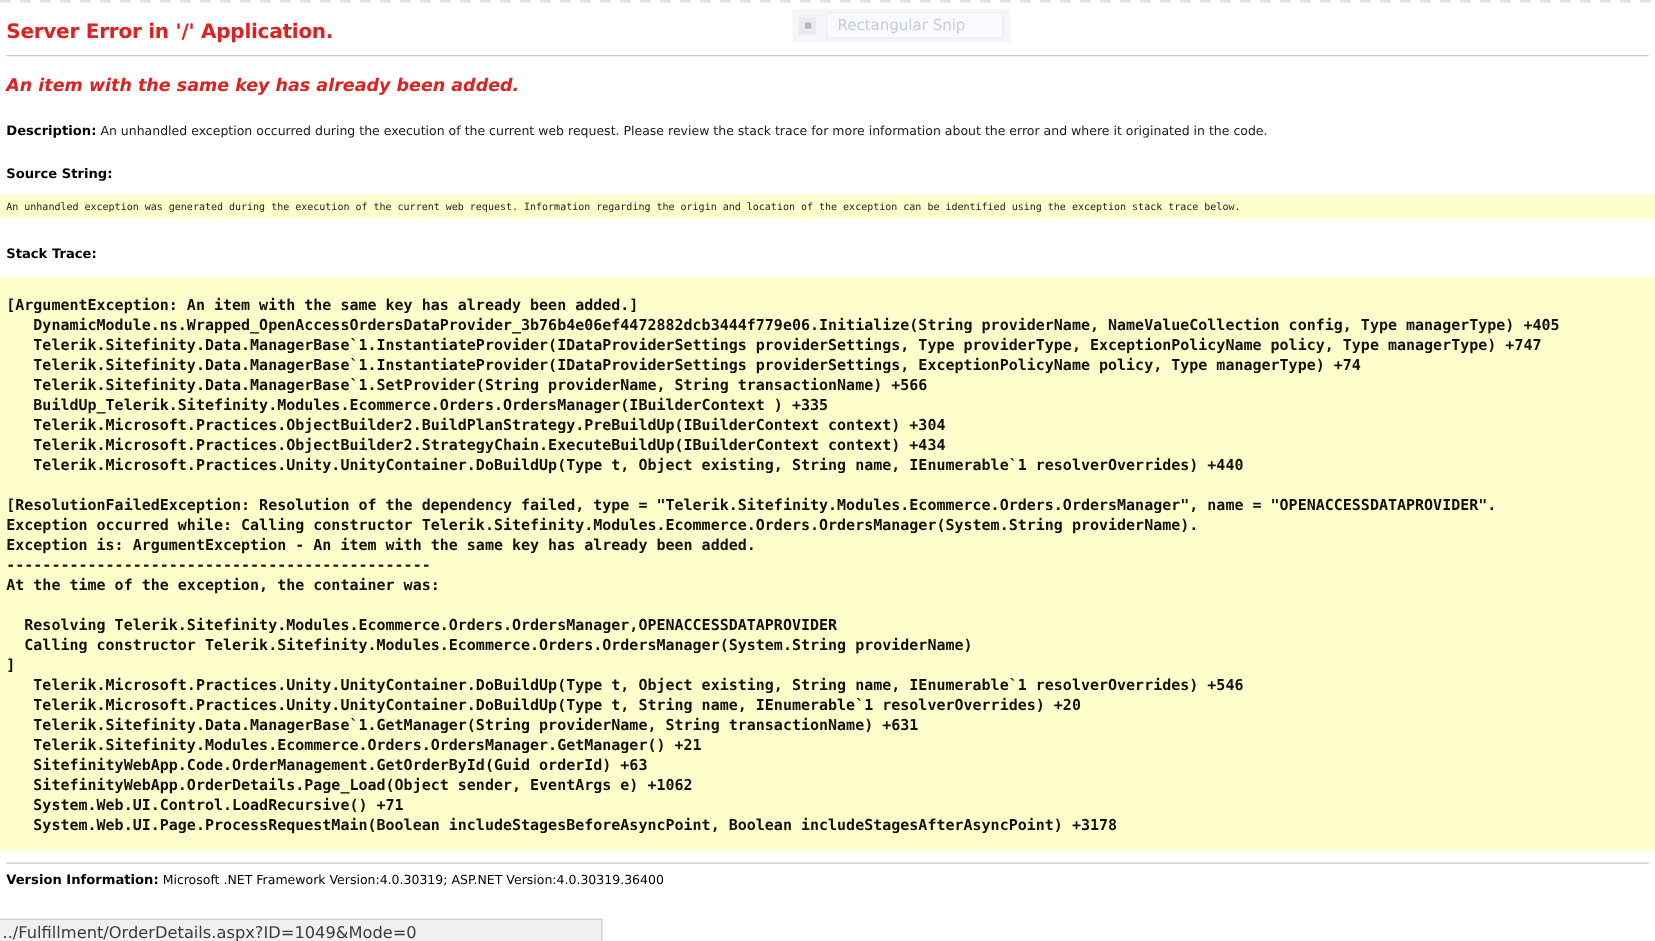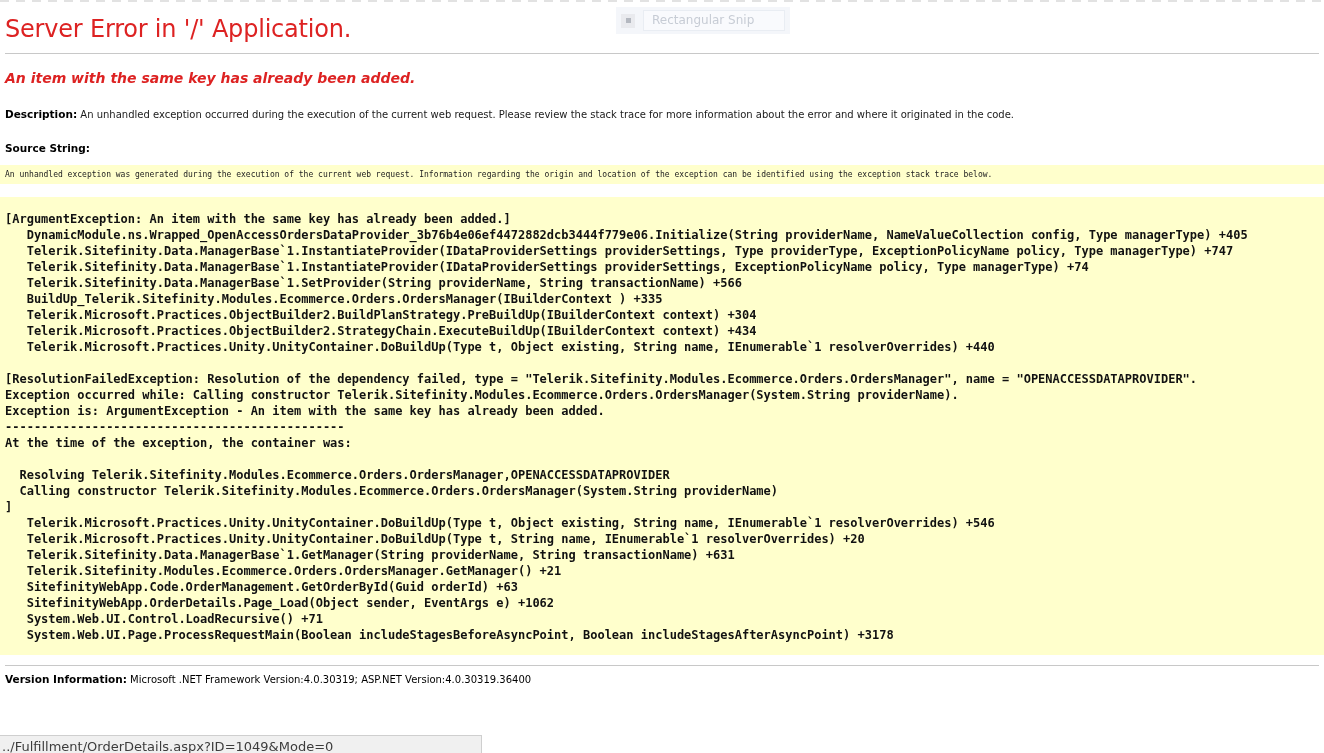--- a/index.html
+++ b/index.html
@@ -12,22 +12,22 @@
   }
   
   .snip-top-border {
     position: absolute; top: 0; left: 0; width: 100%; height: 2px;
     background: repeating-linear-gradient(to right, #e2e2e2 0 9px, transparent 9px 16px);
   }
   .page { position: relative; padding: 0 5px; }
 
   h1.error-title {
     margin-top: 15px;
-    font-size: 24px;
-    font-weight: normal;
+    font-size: 16px;
+    font-weight: bold;
     letter-spacing: -0.2px;
     color: var(--error-red, #dd2222);
   }
   hr.rule {
     border: none;
     border-top: 1px solid #c8c8c8;
     margin: 10px 0 0 0;
   }
   h2.exception-message {
     margin-top: 16px;
@@ -76,21 +76,21 @@
     background: #f0f0f0;
     border-top: 1px solid #cfcfcf;
     border-right: 1px solid #cfcfcf;
     font-size: 13px; color: #3c3c3c;
     padding: 3px 6px 0 2px;
     white-space: nowrap;
   }
 
   
   .snip-overlay {
-    position: absolute; top: 7px; left: 616px;
+    position: absolute; top: 7px; left: 634px;
     width: 174px; height: 27px;
     background: rgba(242, 245, 249, 0.85);
     display: flex; align-items: center;
   }
   .snip-icon-box {
     width: 14px; height: 14px;
     margin-left: 5px;
     background: #e9eaee;
     display: flex; align-items: center; justify-content: center;
   }
@@ -122,20 +122,21 @@
 
   <h2 class="exception-message">An item with the same key has already been added.</h2>
 
   <p class="meta-line"><b>Description:</b><span> An unhandled exception occurred during the execution of the current web request. Please review the stack trace for more information about the error and where it originated in the code.</span></p>
 
 
   <p class="label-only">Source String:</p>
 
   <div class="source-error-box">An unhandled exception was generated during the execution of the current web request. Information regarding the origin and location of the exception can be identified using the exception stack trace below.</div>
 
+  <p class="label-only">Stack Trace:</p>
 
   <pre class="stack-trace">[ArgumentException: An item with the same key has already been added.]
    DynamicModule.ns.Wrapped_OpenAccessOrdersDataProvider_3b76b4e06ef4472882dcb3444f779e06.Initialize(String providerName, NameValueCollection config, Type managerType) +405
    Telerik.Sitefinity.Data.ManagerBase`1.InstantiateProvider(IDataProviderSettings providerSettings, Type providerType, ExceptionPolicyName policy, Type managerType) +747
    Telerik.Sitefinity.Data.ManagerBase`1.InstantiateProvider(IDataProviderSettings providerSettings, ExceptionPolicyName policy, Type managerType) +74
    Telerik.Sitefinity.Data.ManagerBase`1.SetProvider(String providerName, String transactionName) +566
    BuildUp_Telerik.Sitefinity.Modules.Ecommerce.Orders.OrdersManager(IBuilderContext ) +335
    Telerik.Microsoft.Practices.ObjectBuilder2.BuildPlanStrategy.PreBuildUp(IBuilderContext context) +304
    Telerik.Microsoft.Practices.ObjectBuilder2.StrategyChain.ExecuteBuildUp(IBuilderContext context) +434
    Telerik.Microsoft.Practices.Unity.UnityContainer.DoBuildUp(Type t, Object existing, String name, IEnumerable`1 resolverOverrides) +440

